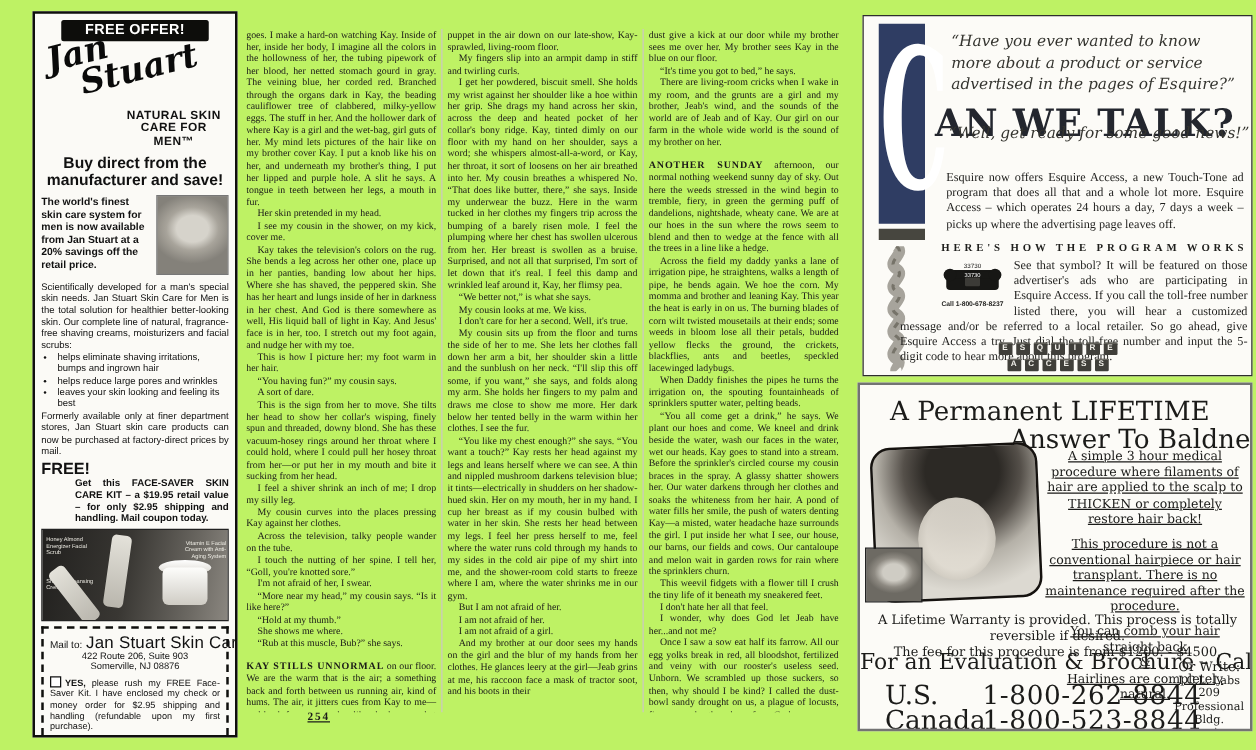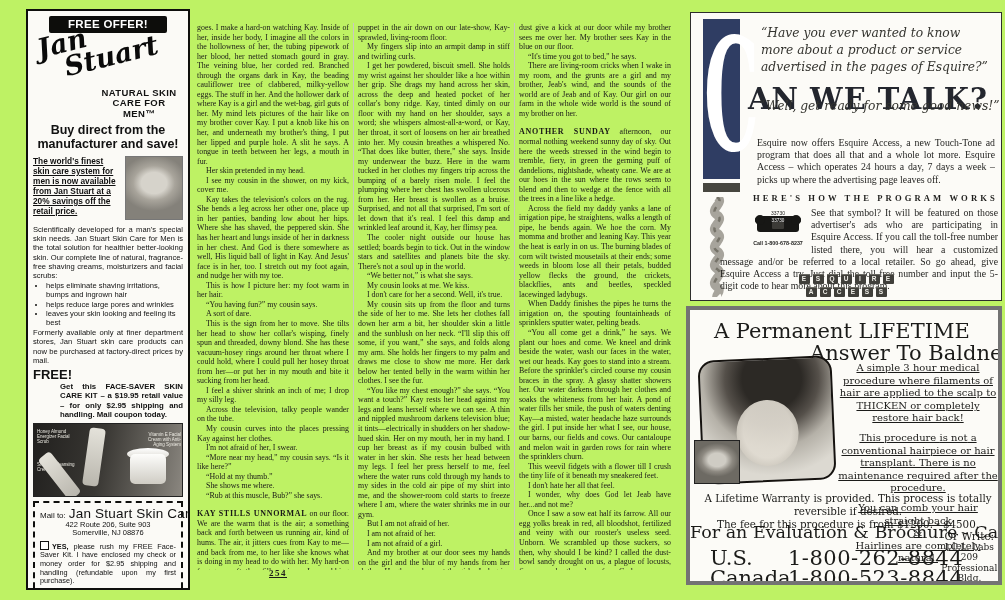--- a/index.html
+++ b/index.html
@@ -16,21 +16,21 @@
   .script{position:absolute;left:2px;top:2px;transform:rotate(-14deg);transform-origin:left top;
     font:italic 700 27px/22px "DejaVu Serif",serif;color:#0a0a0a;}
   .script .l2{display:block;margin:2px 0 0 22px;}
   .subtitle{position:absolute;right:0px;bottom:0px;width:88px;text-align:center;
     font:600 9.5px/10.5px "Liberation Sans",sans-serif;letter-spacing:.4px;}
   .buydirect{text-align:center;font:700 12.5px/14px "Liberation Sans",sans-serif;margin:4px 0 5px;}
   .introrow{overflow:hidden;margin-bottom:3px;}
   .manphoto{float:right;width:56px;height:62px;margin:0 0 2px 4px;border:1px solid #777;
     background:radial-gradient(ellipse 60% 45% at 50% 42%,#d6d3cb 0 38%,#a8a49b 62%,#84817a 100%),
     linear-gradient(#9a968d,#6f6c65);}
-  .intro{font:700 8.3px/10px "Liberation Sans",sans-serif;text-decoration:underline;}
+  .intro{font:700 8.3px/10px "Liberation Sans",sans-serif;}
   .adbody{font:400 7.6px/9.2px "Liberation Sans",sans-serif;text-align:justify;}
   .blist{margin:1px 0 1px 0;padding-left:13px;}
   .blist li{font:400 7.6px/9.2px "Liberation Sans",sans-serif;margin:0;}
   .freehead{font:800 13px/14px "Liberation Sans",sans-serif;margin-top:3px;}
   .freetext{font:700 7.8px/9.4px "Liberation Sans",sans-serif;text-align:justify;margin-left:27px;}
   .prodphoto{position:relative;margin-top:3px;height:72px;overflow:hidden;border:1px solid #222;
     background:linear-gradient(100deg,#21201e 0%,#393733 45%,#6b6862 80%,#8b8780 100%);}
   .tube{position:absolute;background:linear-gradient(#e4e2da,#b9b6ad);border-radius:4px;}
   .tube1{left:52px;top:4px;width:16px;height:58px;transform:rotate(8deg);}
   .tube2{left:18px;top:26px;width:15px;height:52px;transform:rotate(-38deg);}
@@ -49,21 +49,21 @@
   
   .story{position:absolute;left:197px;top:23px;width:482px;height:547px;display:flex;overflow:hidden;}
   .col{width:152px;height:100%;overflow:hidden;padding-right:4px;margin-right:4px;border-right:1px solid #cbc8c1;}
   .col:last-child{border-right:none;margin-right:0;padding-right:0;}
   .col p{margin:0;font:400 7.9px/9.55px "Liberation Serif",serif;color:#191917;text-align:justify;text-indent:9px;}
   .col p.ni{text-indent:0;}
   .col p.sp{margin-top:9px;}
   .lead{font-weight:700;letter-spacing:.7px;font-size:8px;}
   .endmark{display:inline-block;width:6px;height:6px;background:#151513;color:#fff;
     font:700 4.5px/6px "Liberation Sans",sans-serif;text-align:center;margin-left:3px;vertical-align:0;}
-  .pageno{position:absolute;left:269px;top:568px;font:700 9px "Liberation Serif",serif;letter-spacing:1.5px;color:#1c1c1a;text-decoration:underline;}
+  .pageno{position:absolute;left:246px;top:568px;font:700 9px "Liberation Serif",serif;letter-spacing:1.5px;color:#1c1c1a;text-decoration:underline;}
 
   
   .ad-esq{position:absolute;left:690px;top:12px;width:312px;height:289px;border:1px solid #2e2e2c;
     background:#fcfbf7;box-sizing:border-box;overflow:hidden;color:#1e1e1c;}
   .cbar{position:absolute;left:12px;top:6px;width:37px;height:160px;background:#2f3d63;}
   .bigC{position:absolute;left:1px;top:0px;font:700 96px/96px "DejaVu Serif",serif;color:#fff;
     transform:scale(0.72,1.62);transform-origin:top left;}
   .graybar{position:absolute;left:12px;top:170px;width:37px;height:9px;background:#47463f;}
   .rope{position:absolute;left:14px;top:184px;}
   .quote1{position:absolute;left:70px;top:12px;width:228px;font:italic 400 12.3px/17px "DejaVu Serif",serif;color:#34342f;}
@@ -75,21 +75,21 @@
   .esqbody2{position:absolute;left:29px;top:194px;width:278px;font:400 9.8px/12.2px "Liberation Serif",serif;text-align:justify;}
   .phoneblk{float:left;width:52px;margin:2px 7px 1px 32px;text-align:center;}
   .phonecap{font:700 5.4px/6px "Liberation Sans",sans-serif;margin-top:1px;}
   .tiles{position:absolute;left:0;top:258px;width:100%;}
   .tilerow{display:flex;justify-content:center;gap:3px;margin-top:3px;}
   .tile{display:inline-flex;width:11px;height:10px;background:#403f3a;color:#f0efe9;
     font:700 6.5px/10px "Liberation Sans",sans-serif;justify-content:center;border-radius:1px;
     box-shadow:inset 0 1px 0 #6a6962;}
 
   
-  .ad-bald{position:absolute;left:686px;top:306px;width:316px;height:279px;border:4px solid #737373;
+  .ad-bald{position:absolute;left:686px;top:306px;width:316px;height:279px;border:2px solid #737373;
     background:#fcfbf7;box-sizing:border-box;overflow:hidden;color:#1b1b19;}
   .bh1{position:absolute;left:24px;top:10px;font:400 21px/22px "DejaVu Serif",serif;white-space:nowrap;}
   .bh2{position:absolute;left:120px;top:32px;font:400 21px/22px "DejaVu Serif",serif;white-space:nowrap;}
   .bphoto{position:absolute;left:10px;top:48px;width:130px;height:120px;border:2px solid #15120f;border-radius:16px;
     transform:rotate(-2.5deg);overflow:hidden;
     background:radial-gradient(circle at 55% 16%,#2c2925 0 24%,#55504a 38%,#b5b1a8 56%,#dcd9d1 78%);}
   .bface{position:absolute;left:34px;top:40px;width:62px;height:66px;border-radius:50%;
     background:radial-gradient(ellipse at 50% 45%,#e3ded4 0 55%,#b3aea3 100%);opacity:.9;}
   .binset{position:absolute;left:4px;top:130px;width:44px;height:42px;border:1px solid #222;
     background:radial-gradient(ellipse 50% 40% at 50% 45%,#cfccc4 0 40%,#8e8a82 70%,#6d6a63 100%);}
@@ -162,34 +162,34 @@
     <div class="col">
         <p class="ni">goes. I make a hard-on watching Kay. Inside of her, inside her body, I imagine all the colors in the hollowness of her, the tubing pipework of her blood, her netted stomach gourd in gray. The veining blue, her corded red. Branched through the organs dark in Kay, the beading cauliflower tree of clabbered, milky-yellow eggs. The stuff in her. And the hollower dark of where Kay is a girl and the wet-bag, girl guts of her. My mind lets pictures of the hair like on my brother cover Kay. I put a knob like his on her, and underneath my brother's thing, I put her lipped and purple hole. A slit he says. A tongue in teeth between her legs, a mouth in fur.</p>
         <p>Her skin pretended in my head.</p>
         <p>I see my cousin in the shower, on my kick, cover me.</p>
         <p>Kay takes the television's colors on the rug. She bends a leg across her other one, place up in her panties, banding low about her hips. Where she has shaved, the peppered skin. She has her heart and lungs inside of her in darkness in her chest. And God is there somewhere as well, His liquid ball of light in Kay. And Jesus' face is in her, too. I stretch out my foot again, and nudge her with my toe.</p>
         <p>This is how I picture her: my foot warm in her hair.</p>
         <p>“You having fun?” my cousin says.</p>
         <p>A sort of dare.</p>
         <p>This is the sign from her to move. She tilts her head to show her collar's wisping, finely spun and threaded, downy blond. She has these vacuum-hosey rings around her throat where I could hold, where I could pull her hosey throat from her—or put her in my mouth and bite it sucking from her head.</p>
         <p>I feel a shiver shrink an inch of me; I drop my silly leg.</p>
+        <p>My cousin curves into the places pressing Kay against her clothes.</p>
         <p>Across the television, talky people wander on the tube.</p>
-        <p>My cousin curves into the places pressing Kay against her clothes.</p>
+        <p>I touch the nutting of her spine. I tell her, “Goll, you're knotted sore.”</p>
         <p>I'm not afraid of her, I swear.</p>
         <p>“More near my head,” my cousin says. “Is it like here?”</p>
         <p>“Hold at my thumb.”</p>
         <p>She shows me where.</p>
         <p>“Rub at this muscle, Bub?” she says.</p>
         <p class="ni sp"><span class="lead">KAY STILLS UNNORMAL</span> on our floor. We are the warm that is the air; a something back and forth between us running air, kind of hums. The air, it jitters cues from Kay to me—and back from me, to her like she knows what is doing in my head to do with her. My hard-on frog goes soft, then fills again, as I am rubbing Kay. This girl could float up like a ghost or like a</p>
       </div>
     <div class="col">
         <p class="ni">puppet in the air down on our late-show, Kay-sprawled, living-room floor.</p>
         <p>My fingers slip into an armpit damp in stiff and twirling curls.</p>
         <p>I get her powdered, biscuit smell. She holds my wrist against her shoulder like a hoe within her grip. She drags my hand across her skin, across the deep and heated pocket of her collar's bony ridge. Kay, tinted dimly on our floor with my hand on her shoulder, says a word; she whispers almost-all-a-word, or Kay, her throat, it sort of loosens on her air breathed into her. My cousin breathes a whispered No. “That does like butter, there,” she says. Inside my underwear the buzz. Here in the warm tucked in her clothes my fingers trip across the bumping of a barely risen mole. I feel the plumping where her chest has swollen ulcerous from her. Her breast is swollen as a bruise. Surprised, and not all that surprised, I'm sort of let down that it's real. I feel this damp and wrinkled leaf around it, Kay, her flimsy pea.</p>
-        <p>The cooler night outside our house has settled; boards begin to tick. Out in the window stars and satellites and planets bite the sky. There's not a soul up in the world.</p>
         <p>“We better not,” is what she says.</p>
         <p>My cousin looks at me. We kiss.</p>
         <p>I don't care for her a second. Well, it's true.</p>
         <p>My cousin sits up from the floor and turns the side of her to me. She lets her clothes fall down her arm a bit, her shoulder skin a little and the sunblush on her neck. “I'll slip this off some, if you want,” she says, and folds along my arm. She holds her fingers to my palm and draws me close to show me more. Her dark below her tented belly in the warm within her clothes. I see the fur.</p>
         <p>“You like my chest enough?” she says. “You want a touch?” Kay rests her head against my legs and leans herself where we can see. A thin and nippled mushroom darkens television blue; it tints—electrically in shudders on her shadow-hued skin. Her on my mouth, her in my hand. I cup her breast as if my cousin bulbed with water in her skin. She rests her head between my legs. I feel her press herself to me, feel where the water runs cold through my hands to my sides in the cold air pipe of my shirt into me, and the shower-room cold starts to freeze where I am, where the water shrinks me in our gym.</p>
         <p>But I am not afraid of her.</p>
         <p>I am not afraid of her.</p>
         <p>I am not afraid of a girl.</p>
         <p>And my brother at our door sees my hands on the girl and the blur of my hands from her clothes. He glances leery at the girl—Jeab grins at me, his raccoon face a mask of tractor soot, and his boots in their</p>
       </div>

